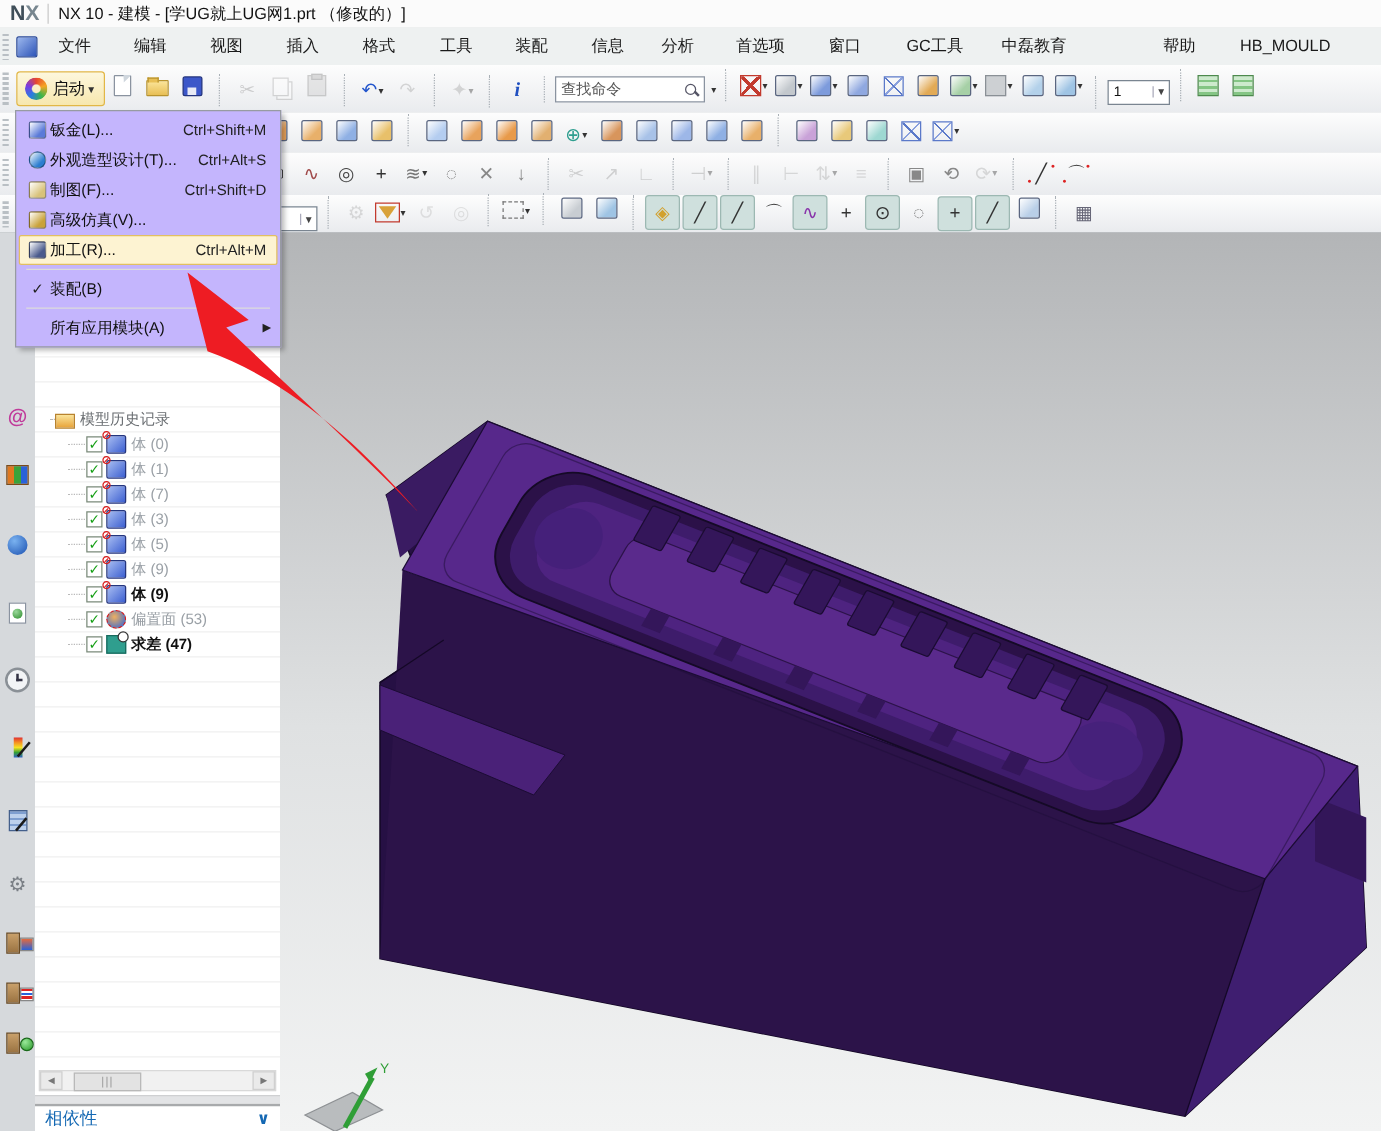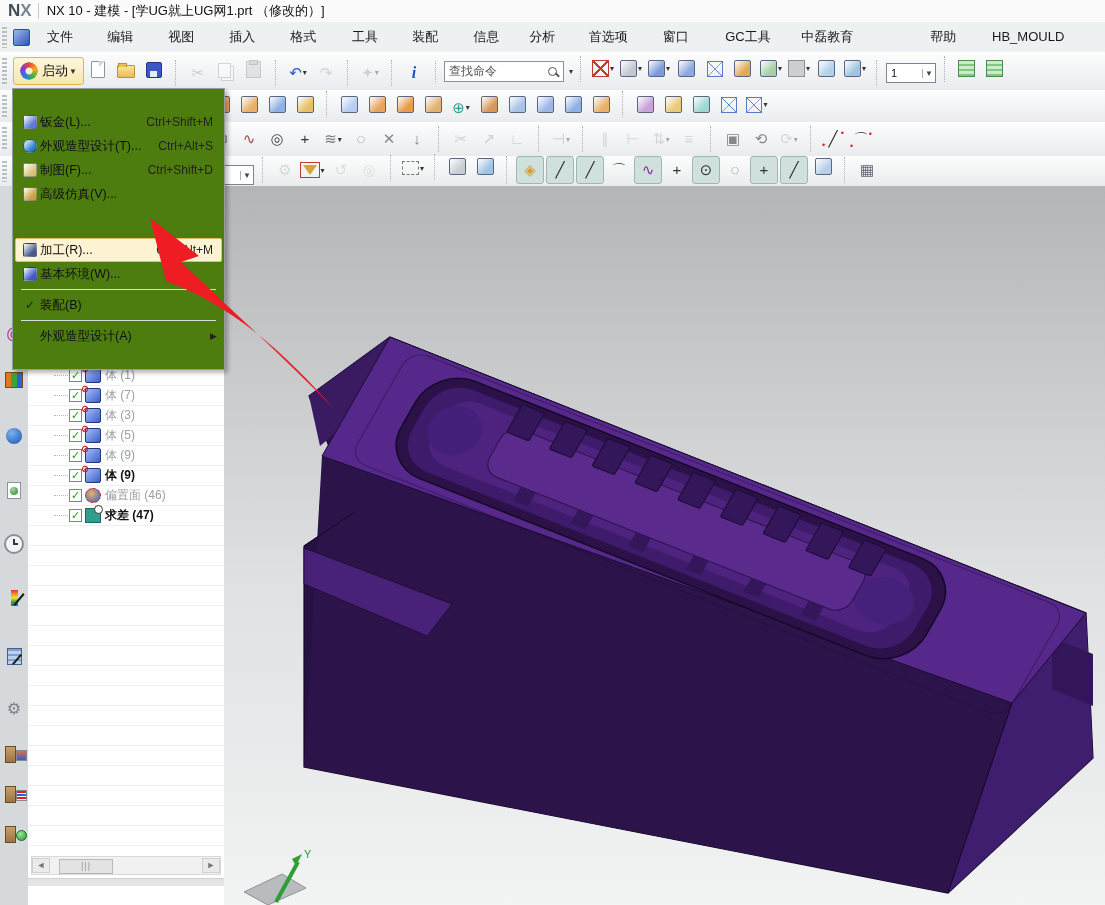--- a/index.html
+++ b/index.html
@@ -134,24 +134,24 @@
       color:#999;font-size:9px;text-align:center;line-height:12px;letter-spacing:1px;}
   #sb-gap{height:7px;background:#e3e4e6;border-top:1px solid #cfd0d2;margin-top:3px;}
   #sb-footer{height:24px;display:flex;align-items:center;justify-content:space-between;
       border-top:2px solid #a8aaac;background:#fff;padding:0 8px;}
   #footer-label{color:#1468b3;font-size:14px;}
   #footer-chevron{color:#1468b3;font-size:13px;font-weight:bold;}
   
   #viewport{position:absolute;left:224px;top:186px;width:881px;height:719px;
       background:linear-gradient(#b3b5b7,#dfe1e2 55%,#f2f3f3);}
   
-  #start-menu{position:absolute;left:12px;top:88px;width:207px;background:#4d7c0f;
-      border:1px solid #979ba1;box-shadow:3px 3px 4px rgba(0,0,0,.28);z-index:50;padding:21px 2px;}
+  #start-menu{position:absolute;left:12px;top:88px;width:207px;background:#c4b5fd;
+      border:1px solid #979ba1;box-shadow:3px 3px 4px rgba(0,0,0,.28);z-index:50;padding:3px 2px;}
   .sm-item{height:22px;display:flex;align-items:center;padding:0 4px;border:1px solid transparent;border-radius:2px;}
-  .sm-item.hl{background:#fdf3d2;border-color:#e2bf62;margin-top:32px;}
+  .sm-item.hl{background:#fdf3d2;border-color:#e2bf62;}
   .sm-ico{width:20px;height:16px;flex:none;display:flex;align-items:center;justify-content:center;font-size:12px;}
   .sm-ico .b{width:12px;height:12px;border-radius:2px;border:1px solid rgba(0,0,0,.35);}
   .sm-label{flex:1;font-size:12.5px;color:#111;}
   .sm-short{font-size:12px;color:#222;padding-right:4px;}
   .sm-sub{font-size:9px;color:#222;}
   .sm-sep{height:1px;background:#dcdcdc;margin:3px 6px;}
   .sm-check{color:#222;font-size:12px;font-weight:bold;}
   
   #overlay{position:absolute;left:0;top:0;z-index:60;pointer-events:none;}
 </style>
@@ -571,21 +571,21 @@
       <div class="trow dark">
         <span class="conn"></span>
         <span class="chk">✓</span>
         <span class="t-ico body"></span>
         <span class="tlabel">体 (9)</span>
       </div>
       <div class="trow">
         <span class="conn"></span>
         <span class="chk">✓</span>
         <span class="t-ico offset"></span>
-        <span class="tlabel">偏置面 (46)</span>
+        <span class="tlabel">偏置面 (53)</span>
       </div>
       <div class="trow dark">
         <span class="conn"></span>
         <span class="chk">✓</span>
         <span class="t-ico subtract"></span>
         <span class="tlabel">求差 (47)</span>
       </div>
       <div class="trow"></div>
       <div class="trow"></div>
       <div class="trow"></div>
@@ -605,20 +605,24 @@
       <div class="trow"></div>
     </div>
   <div id="hscroll">
     <div class="sc-btn">◄</div>
     <div class="sc-track">
       <div class="sc-thumb">|||</div>
     </div>
     <div class="sc-btn">►</div>
   </div>
   <div id="sb-gap"></div>
+  <div id="sb-footer">
+    <span id="footer-label">相依性</span>
+    <span id="footer-chevron">∨</span>
+  </div>
 </div>
 
 <div id="viewport">
   <svg width="881" height="719">
 
     <path d="M166,151 L862,427 L869,572 L724,707 L80,581 L80,360 L131,326 L85,210 Z" fill="#261044" stroke="#130724" stroke-width="1.2"></path>
 
     <path d="M98,270 L788,517 L724,707 L80,581 Z" fill="#2c1349"></path>
 
     <path d="M862,427 L869,572 L724,707 L788,517 Z" fill="#3f1e70"></path>
@@ -698,36 +702,30 @@
       </span>
       <span class="sm-label">高级仿真(V)...</span>
     </div>
     <div class="sm-item hl">
       <span class="sm-ico">
         <span class="b" style="background: linear-gradient(135deg, rgb(255, 255, 255), rgb(74, 90, 140) 70%);"></span>
       </span>
       <span class="sm-label">加工(R)...</span>
       <span class="sm-short">Ctrl+Alt+M</span>
     </div>
-    <div class="sm-item">
-      <span class="sm-ico">
-        <span class="b" style="background: linear-gradient(135deg, rgb(255, 255, 255), rgb(58, 90, 201) 70%);"></span>
-      </span>
-      <span class="sm-label">基本环境(W)...</span>
-    </div>
     <div class="sm-sep"></div>
     <div class="sm-item">
       <span class="sm-ico">
         <span class="sm-check">✓</span>
       </span>
       <span class="sm-label">装配(B)</span>
     </div>
     <div class="sm-sep"></div>
     <div class="sm-item">
       <span class="sm-ico"></span>
-      <span class="sm-label">外观造型设计(A)</span>
+      <span class="sm-label">所有应用模块(A)</span>
       <span class="sm-sub">▶</span>
     </div>
   </div>
 
 <svg id="overlay" width="1105" height="905">
   <path d="M150,218 L199,256 L181,262 C238,316 295,368 334,409 C287,355 232,305 166,281 Z" fill="#ee1c23"></path>
 </svg>
 
 </body></html>

